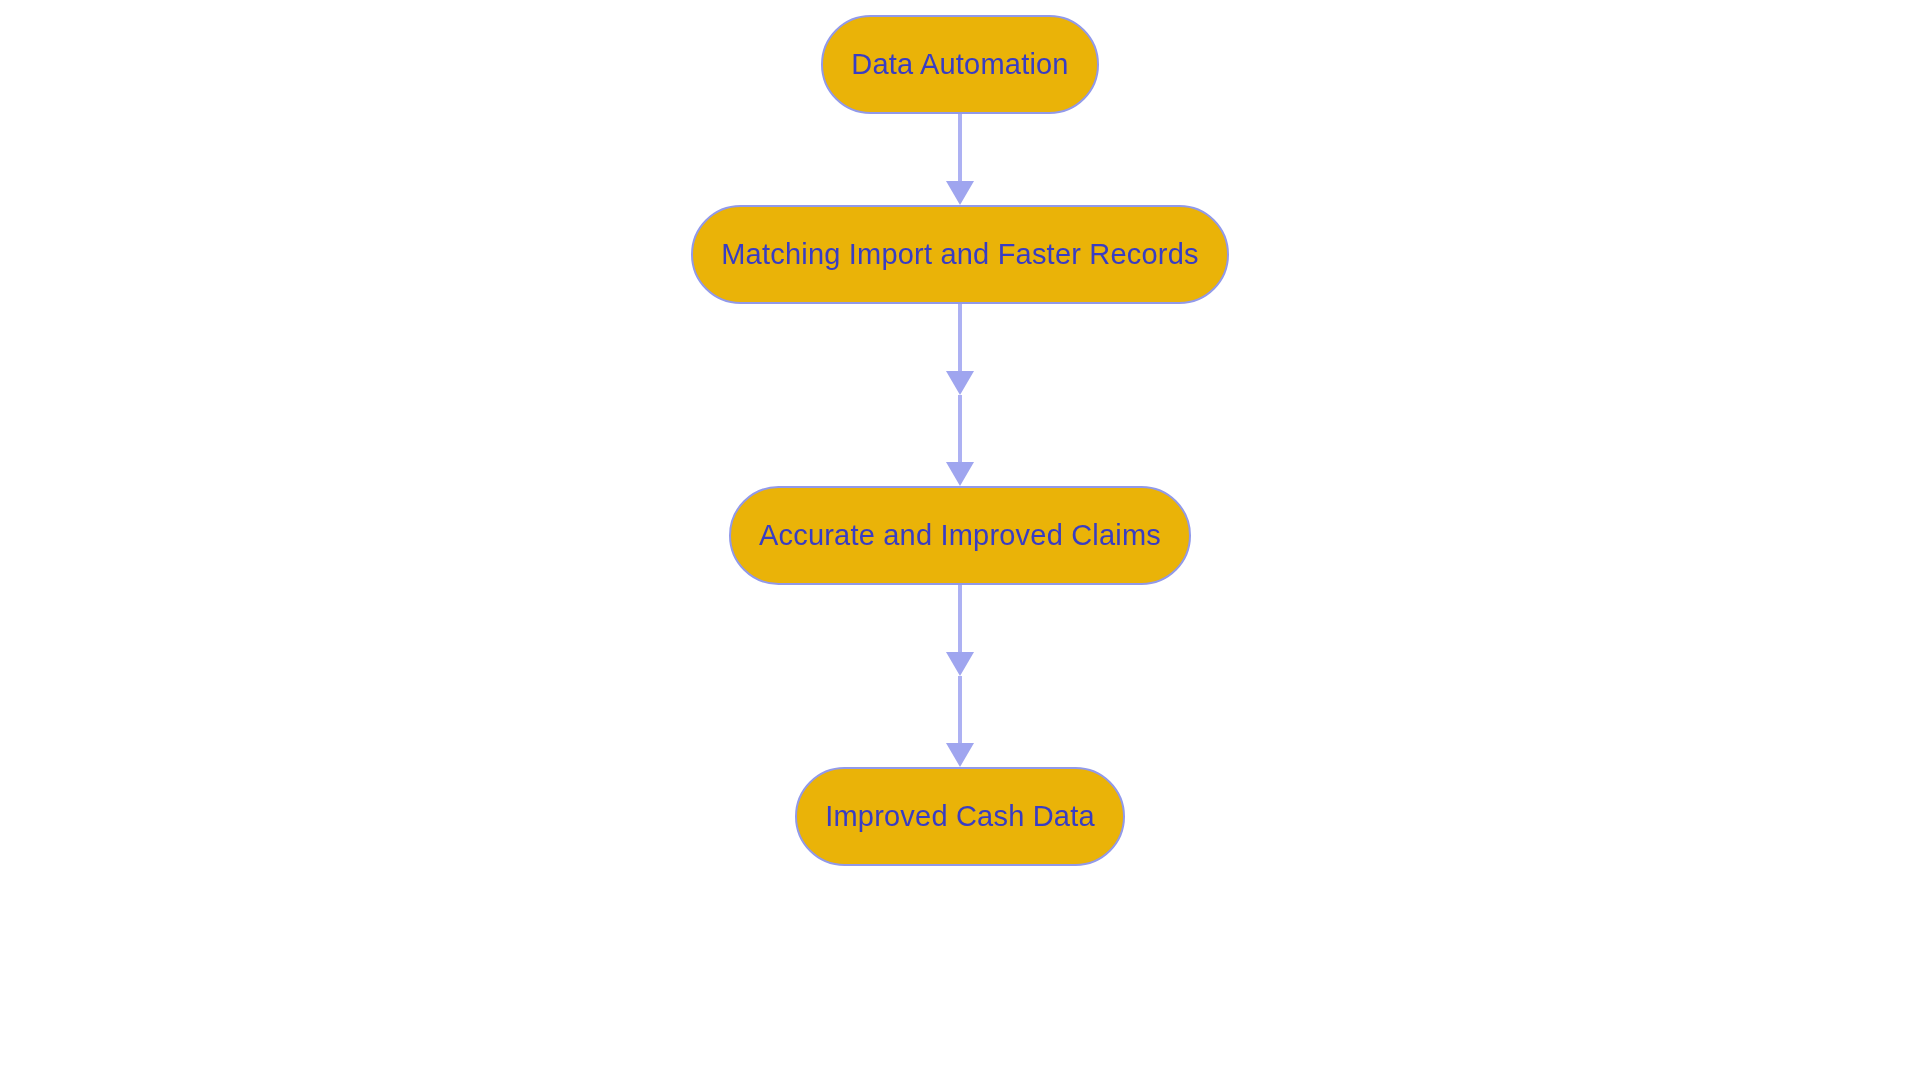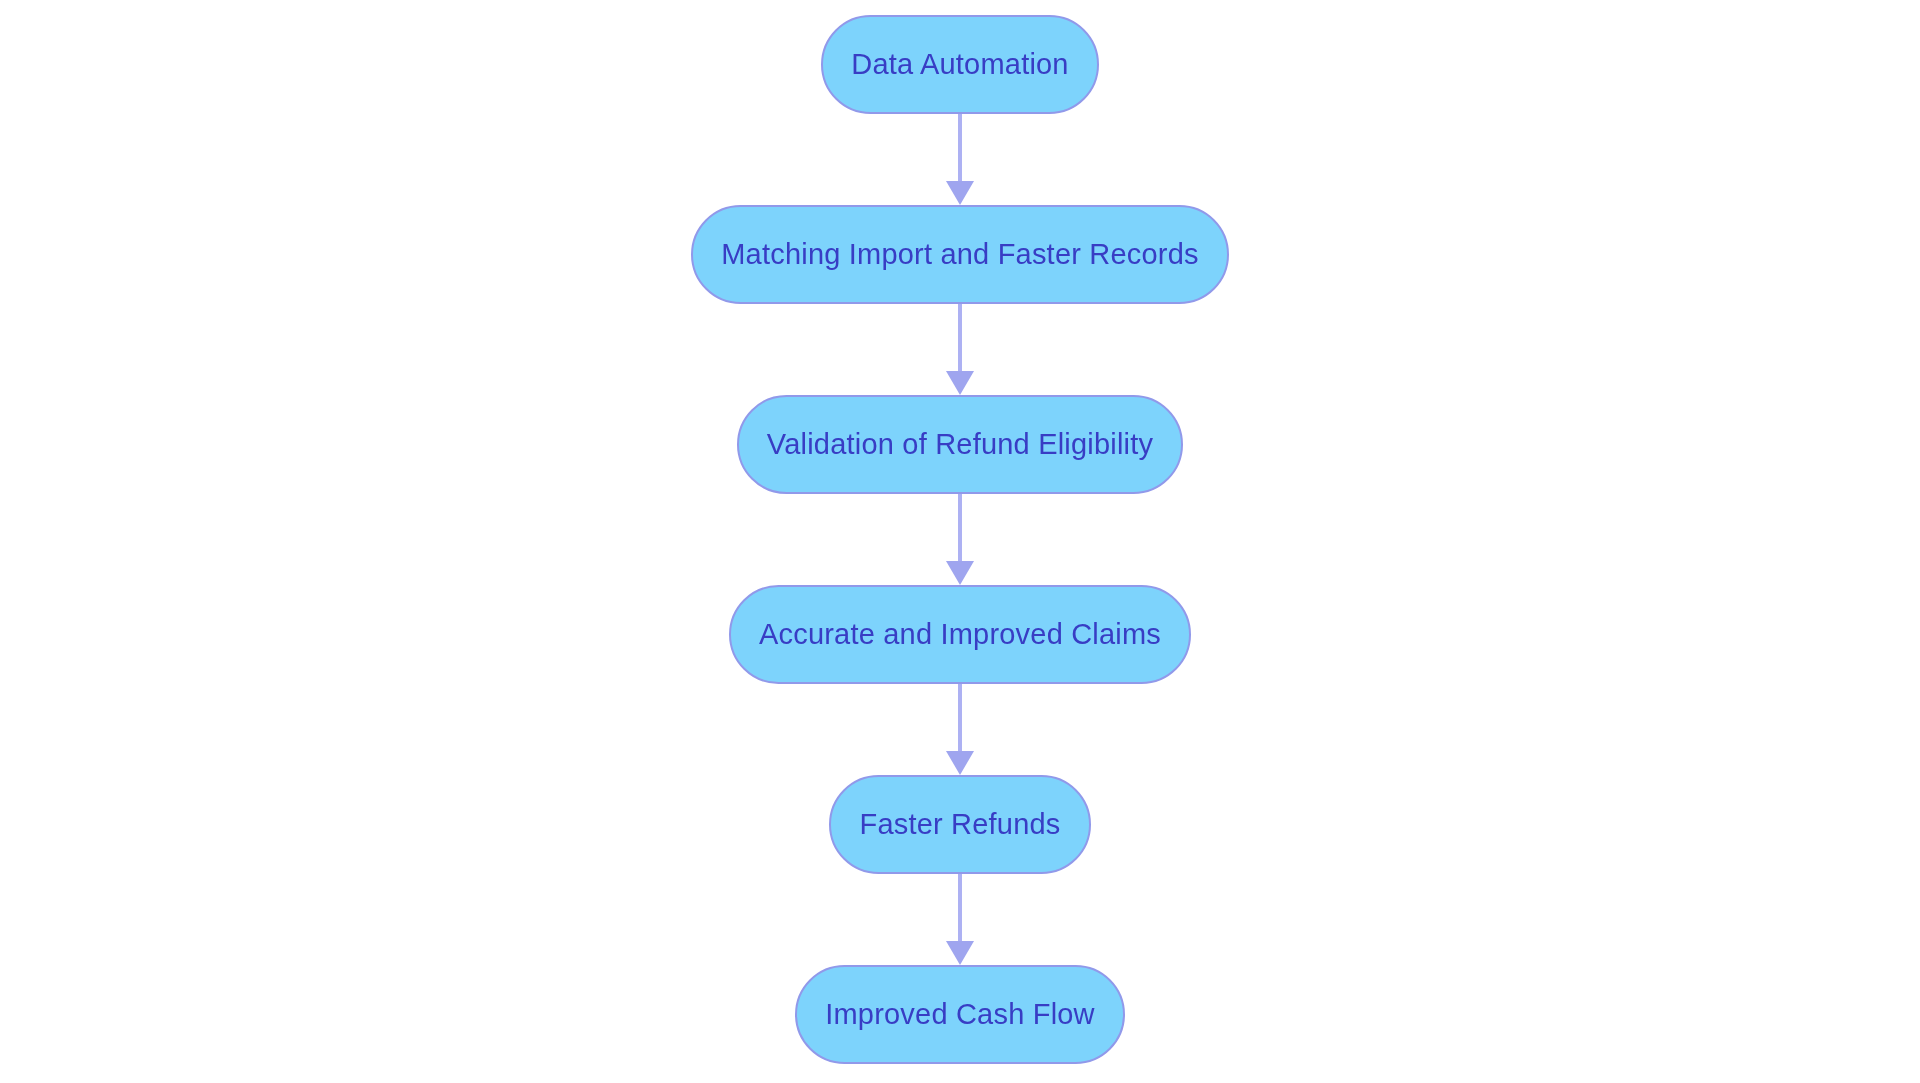--- a/index.html
+++ b/index.html
@@ -19,21 +19,21 @@
     width: 100%;
     padding-top: 15px;
     display: flex;
     flex-direction: column;
     align-items: center;
   }
   .node {
     box-sizing: border-box;
     height: 99px;
     border-radius: 50px;
-    background: #7dd3fc;
+    background: #eab308;
     border: 2px solid #9199ea;
     display: flex;
     align-items: center;
     justify-content: center;
     padding: 0 28px;
   }
   .node-label {
     color: #383dc4;
     font-size: 29px;
     font-weight: 400;
@@ -83,45 +83,39 @@
 
     <div class="node w-n2">
       <span class="node-label">Matching Import and Faster Records</span>
     </div>
 
     <div class="arrow">
       <div class="arrow-line"></div>
       <div class="arrow-head"></div>
     </div>
 
-    <div class="node w-n3">
-      <span class="node-label">Validation of Refund Eligibility</span>
-    </div>
 
     <div class="arrow">
       <div class="arrow-line"></div>
       <div class="arrow-head"></div>
     </div>
 
     <div class="node w-n4">
       <span class="node-label">Accurate and Improved Claims</span>
     </div>
 
     <div class="arrow">
       <div class="arrow-line"></div>
       <div class="arrow-head"></div>
     </div>
 
-    <div class="node w-n5">
-      <span class="node-label">Faster Refunds</span>
-    </div>
 
     <div class="arrow">
       <div class="arrow-line"></div>
       <div class="arrow-head"></div>
     </div>
 
     <div class="node w-n6">
-      <span class="node-label">Improved Cash Flow</span>
+      <span class="node-label">Improved Cash Data</span>
     </div>
 
   </div>
 </div>
 
 </body></html>

